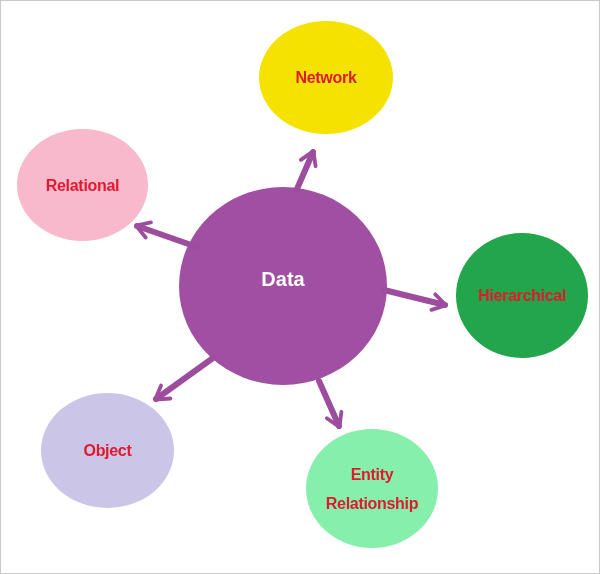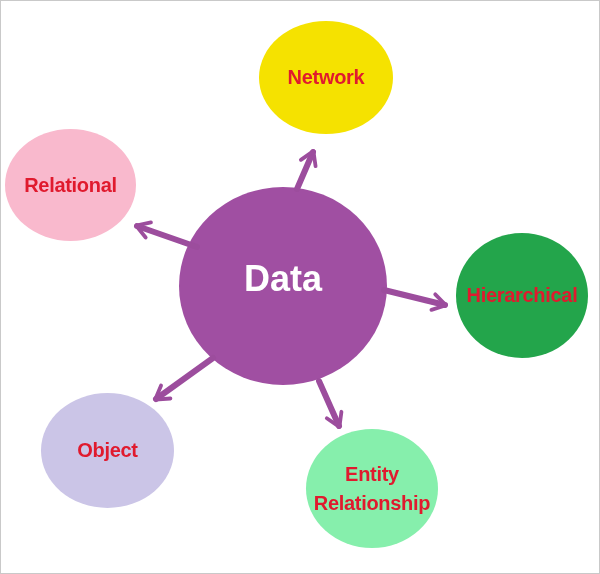--- a/index.html
+++ b/index.html
@@ -20,39 +20,39 @@
   .node {
     position: absolute;
     border-radius: 50%;
     display: flex;
     align-items: center;
     justify-content: center;
     z-index: 2;
   }
   .node-label {
     font-weight: bold;
-    font-size: 20px;
+    font-size: 16px;
     line-height: 29px;
     letter-spacing: -0.3px;
     text-align: center;
     color: #e01a2e;
   }
   .node-center {
     left: 178px; top: 186px; width: 208px; height: 198px;
     z-index: 1;
   }
   .node-center .node-label {
     color: #ffffff;
-    font-size: 36px;
+    font-size: 20px;
     line-height: 38px;
     letter-spacing: 0;
     padding-bottom: 14px;
   }
   .node-network      { left: 258px; top: 20px;  width: 134px; height: 113px; }
-  .node-relational   { left: 4px;  top: 128px; width: 131px; height: 112px; }
+  .node-relational   { left: 16px;  top: 128px; width: 131px; height: 112px; }
   .node-hierarchical { left: 455px; top: 232px; width: 132px; height: 125px; }
   .node-object       { left: 40px;  top: 392px; width: 133px; height: 115px; }
   .node-object .node-label { text-align: left; }
   .node-entity       { left: 305px; top: 428px; width: 132px; height: 119px; }
   .arrows {
     position: absolute;
     left: 0; top: 0;
     width: 600px; height: 574px;
     z-index: 3;
     pointer-events: none;

